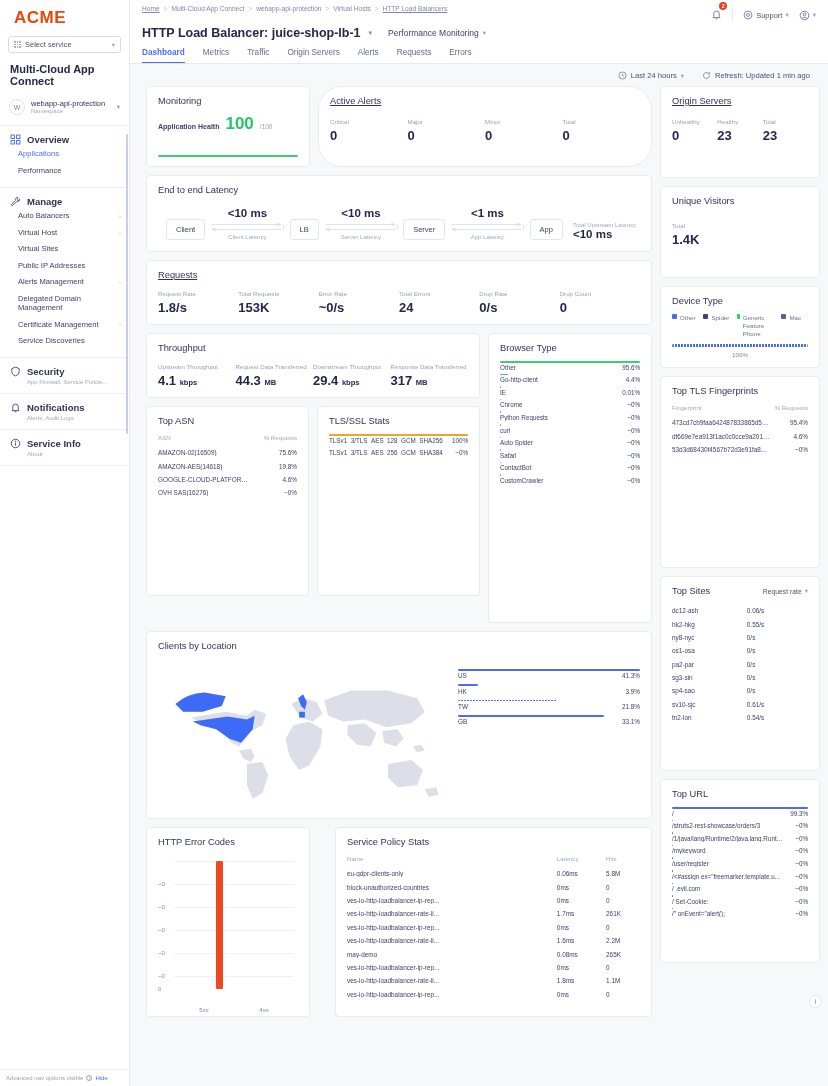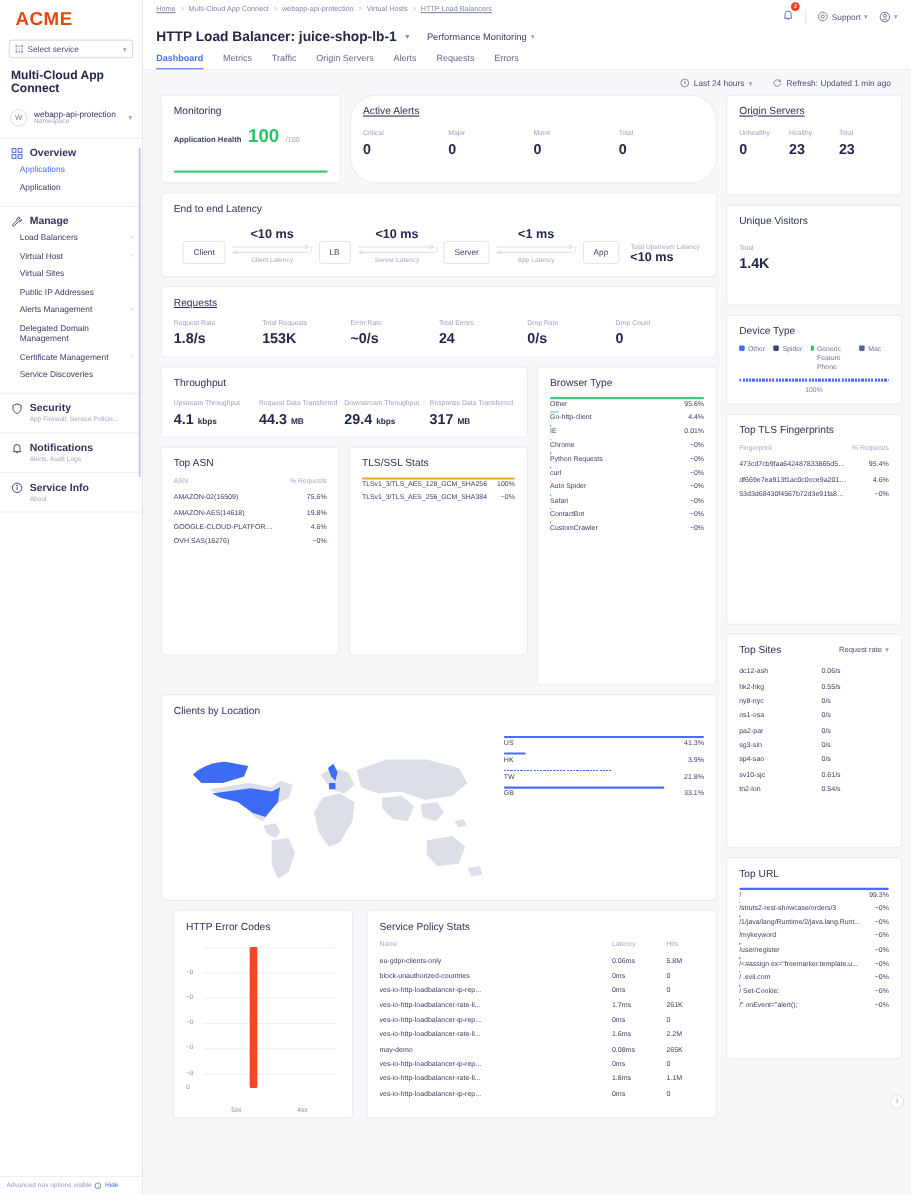--- a/index.html
+++ b/index.html
@@ -212,33 +212,33 @@
               <rect x="9.5" y="1.5" width="5" height="5"></rect>
             <rect x="1.5" y="9.5" width="5" height="5"></rect>
               <rect x="9.5" y="9.5" width="5" height="5"></rect>
           </svg>
           <span class="nav-title">Overview</span>
         </div>
         <div class="nav-item active nav-overview-item">
           <span class="txt">Applications</span>
         </div>
         <div class="nav-item nav-overview-item">
-          <span class="txt">Application</span>
+          <span class="txt">Performance</span>
         </div>
       </div>
 
       <div class="nav-group">
         <div class="nav-head">
           <svg class="ico" viewBox="0 0 16 16" fill="none" stroke="#3d4673" stroke-width="1.3">
             <path d="M11 2a3.2 3.2 0 0 0-3 4.3L2.6 11.7a1.3 1.3 0 1 0 1.8 1.8L9.8 8a3.2 3.2 0 0 0 4.2-3.1l-2 2-1.9-1.9 2-2A3.3 3.3 0 0 0 11 2z"></path>
           </svg>
           <span class="nav-title">Manage</span>
         </div>
         <div class="nav-item">
-          <span class="txt">Load Balancers</span>
+          <span class="txt">Auto Balancers</span>
           <span class="arw">›</span>
         </div>
         <div class="nav-item">
           <span class="txt">Virtual Host</span>
           <span class="arw">›</span>
         </div>
         <div class="nav-item">
           <span class="txt">Virtual Sites</span>
         </div>
         <div class="nav-item">
@@ -702,21 +702,21 @@
                   <div class="bar" style="width:80%"></div>
                   <div class="line">
                       <span class="nm">GB</span>
                       <span>33.1%</span>
                     </div>
                 </div>
               </div>
             </div>
           </div>
 
-          <div class="row" style="gap:12px;margin-left:11px;">
+          <div class="row" style="gap:25px;">
             <div class="card" style="width:164px; height:190px;">
               <div class="card-title">HTTP Error Codes</div>
               <div class="chart">
                 <div class="gridline" style="top:6px;"></div>
                 <div class="gridline" style="top:29px;"></div>
                 <div class="gridline" style="top:52px;"></div>
                 <div class="gridline" style="top:75px;"></div>
                 <div class="gridline" style="top:98px;"></div>
                 <div class="gridline" style="top:121px;"></div>
                 <div class="ytick" style="top:29px;">~0</div>

